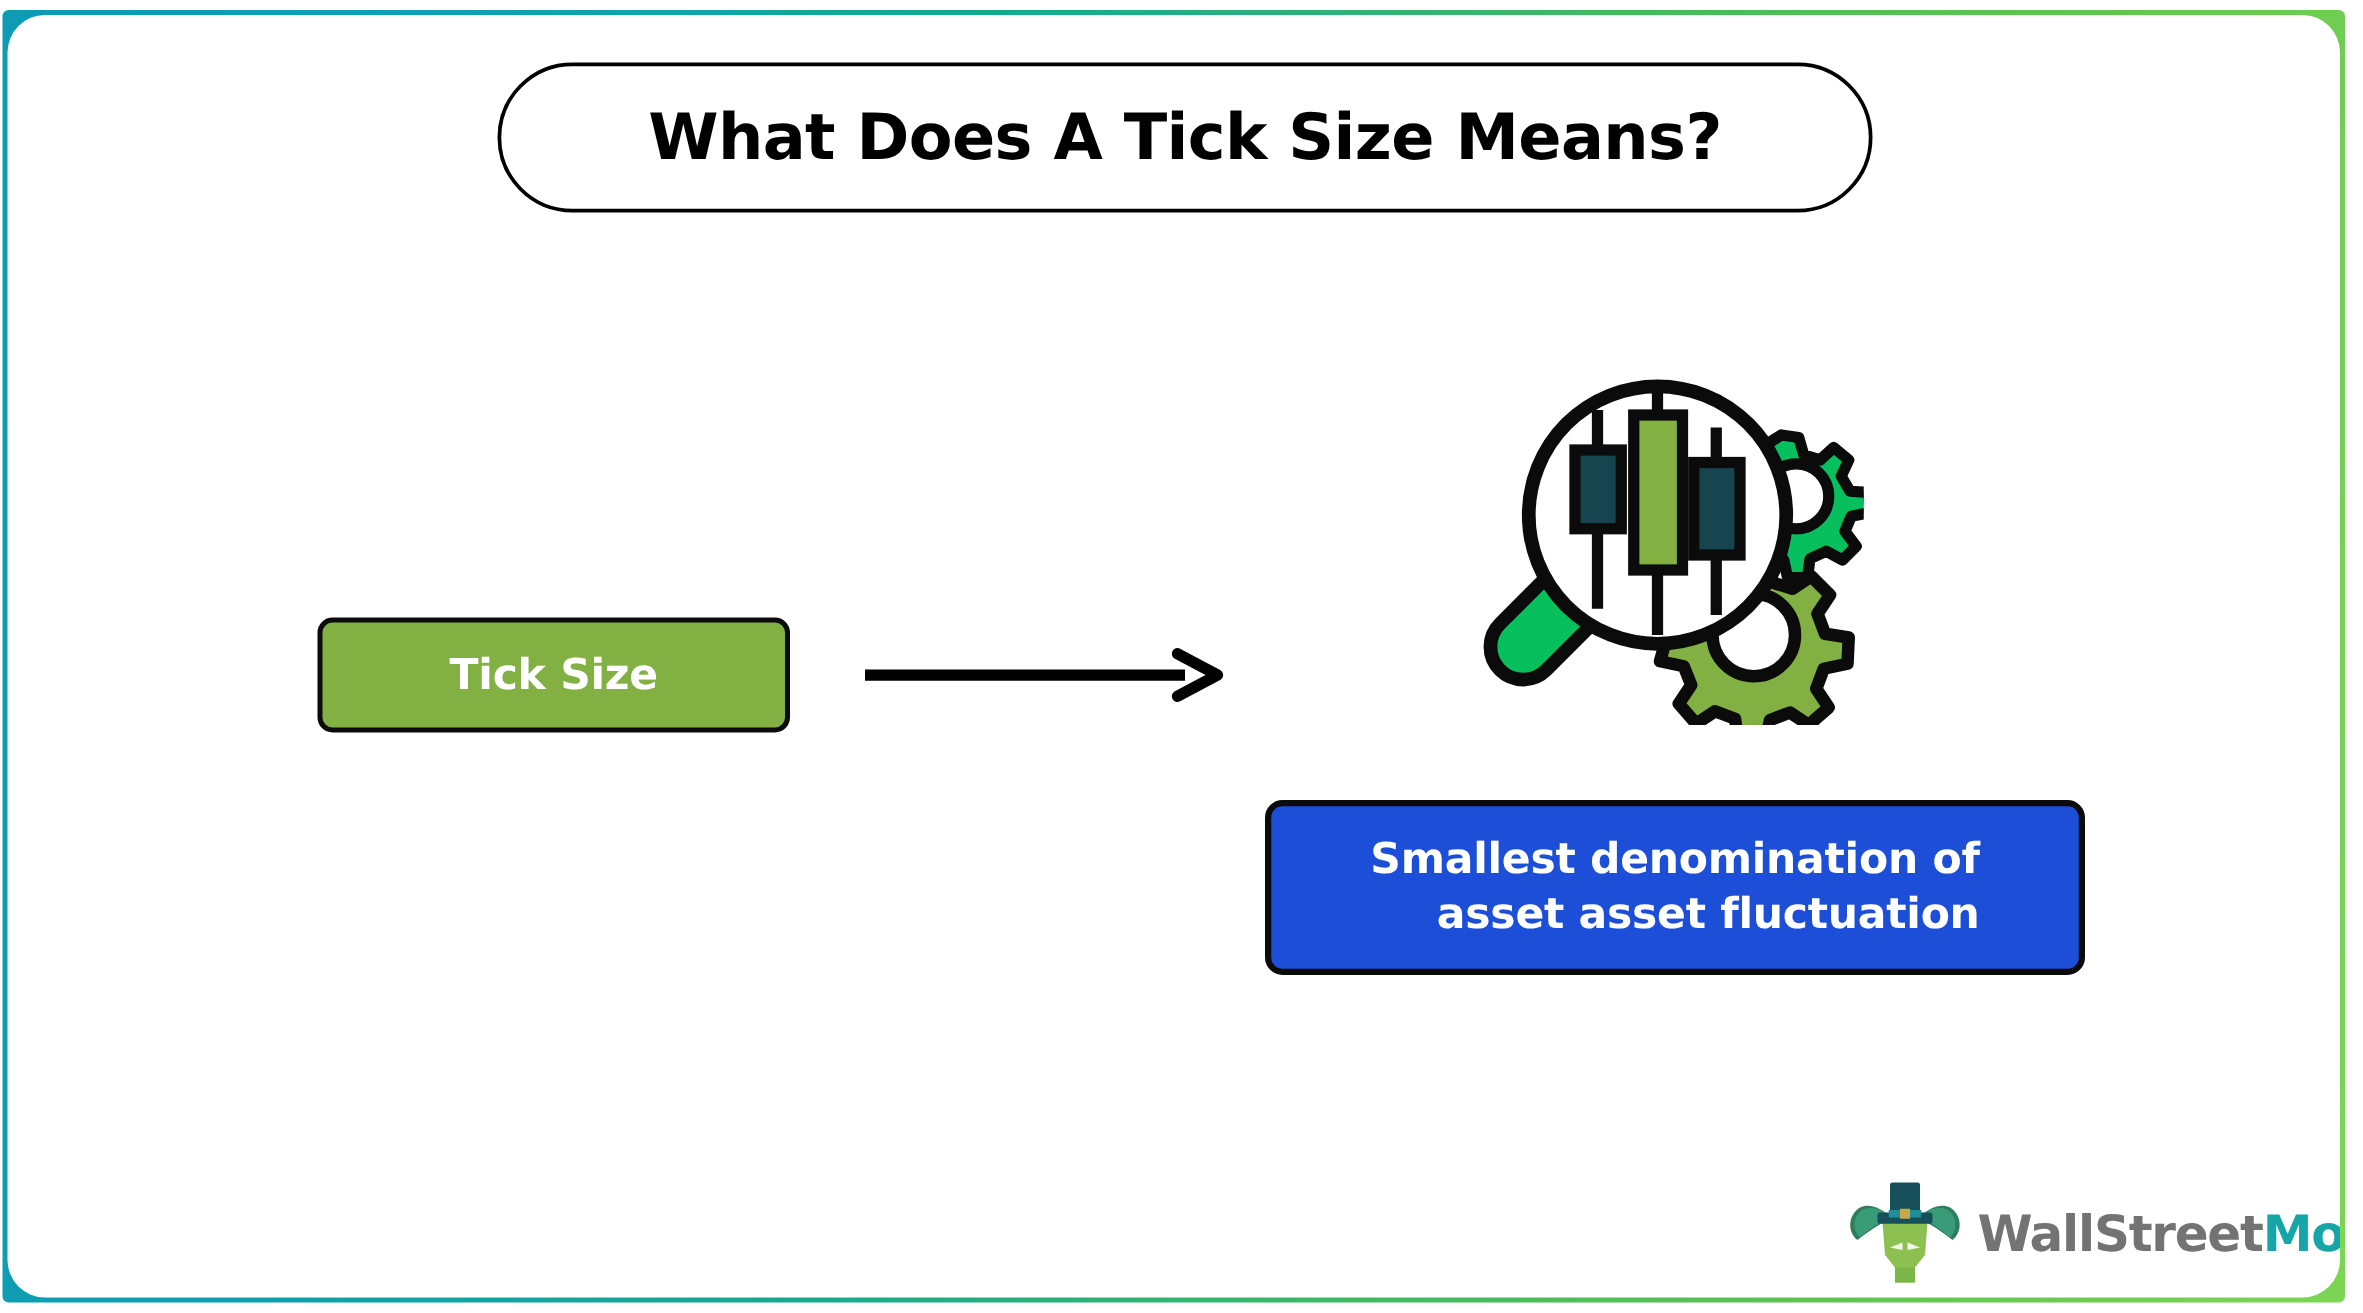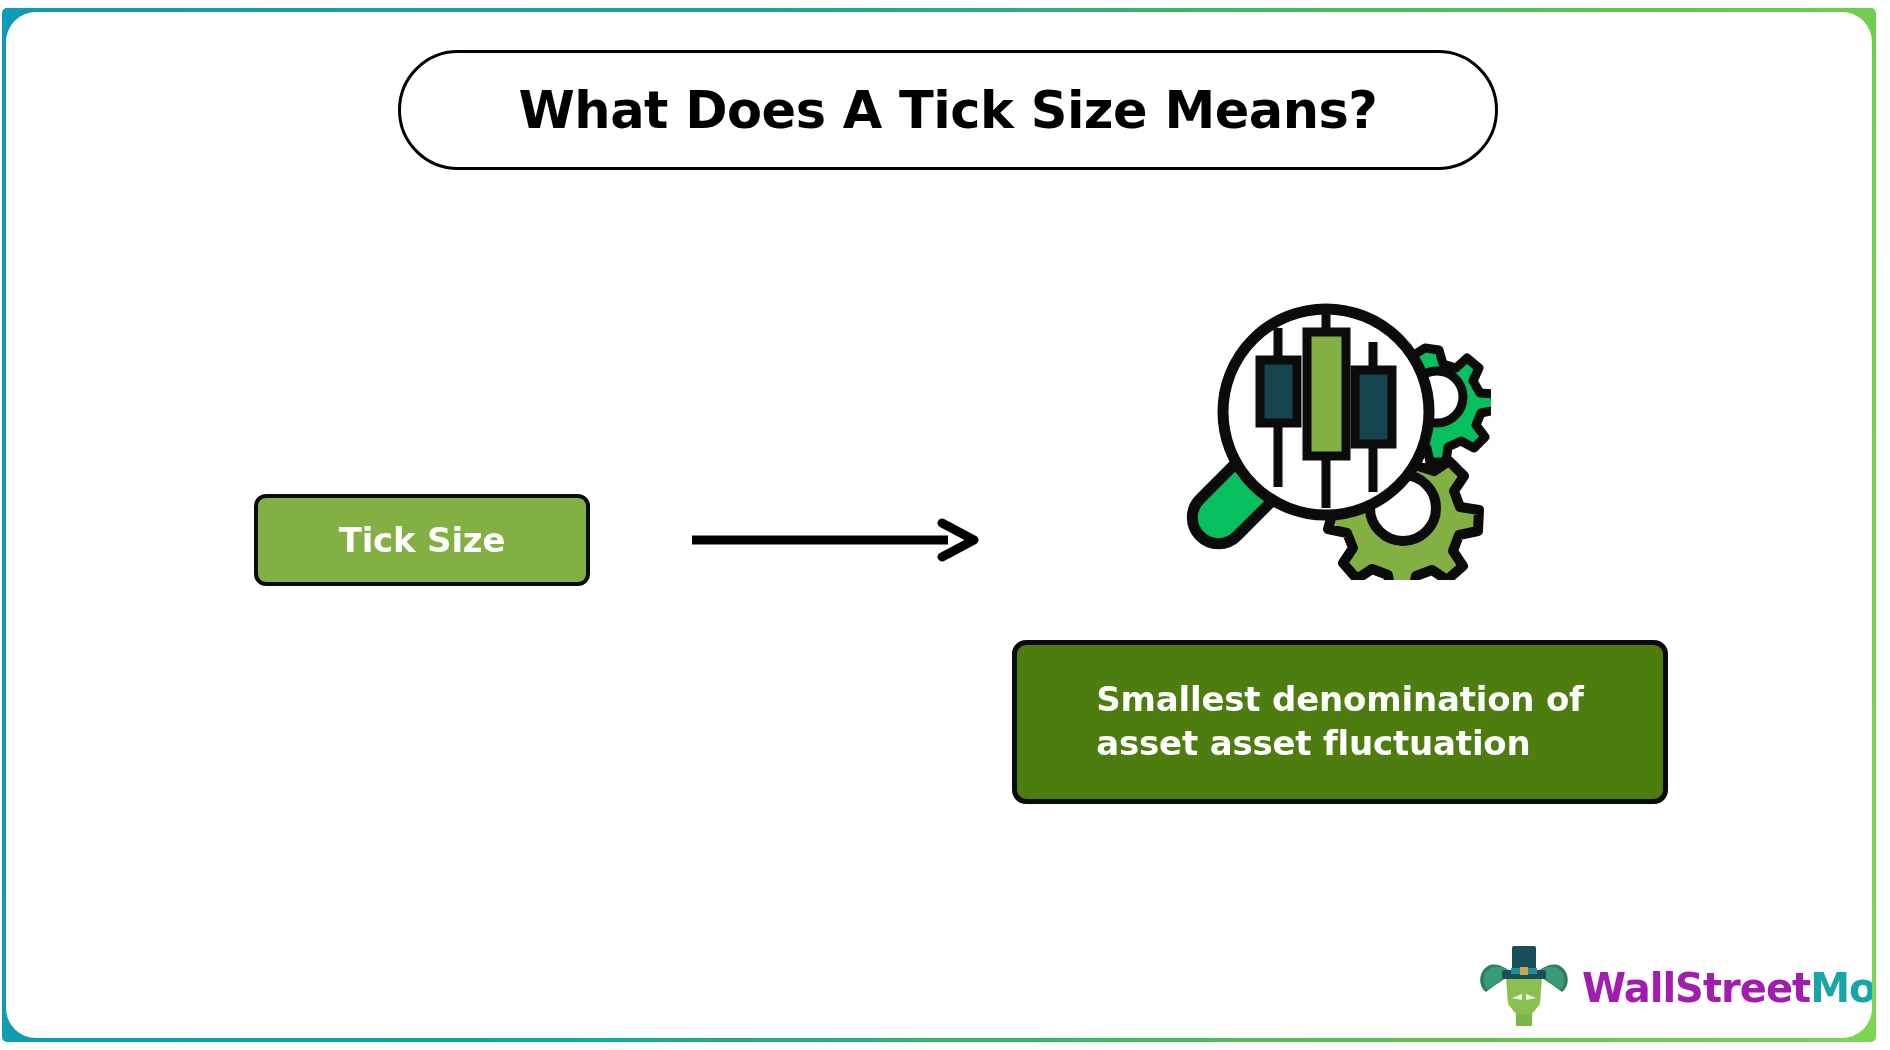--- a/index.html
+++ b/index.html
@@ -60,21 +60,21 @@
     letter-spacing: -0.5px;
     white-space: nowrap;
     font-family: "DejaVu Sans", sans-serif;
   }
 
   
   .tick-box {
     position: absolute;
     left: 248px;
     top: 482px;
-    width: 336px;
+    width: 378px;
     height: 92px;
     background: #82b043;
     border: 4px solid #0b0b0b;
     border-radius: 12px;
     display: flex;
     align-items: center;
     justify-content: center;
   }
   .tick-box-text {
     font-size: 34px;
@@ -92,28 +92,28 @@
     width: 290px;
     height: 46px;
   }
 
   
   .result-box {
     position: absolute;
     left: 1006px;
     top: 628px;
     width: 656px;
-    height: 164px;
-    background: #4d7c0f;
+    height: 140px;
+    background: #1d4ed8;
     border: 5px solid #0b0b0b;
     border-radius: 14px;
     display: flex;
     align-items: center;
     justify-content: center;
-    text-align: left;
+    text-align: right;
   }
   .result-box-text {
     font-size: 34px;
     font-weight: 700;
     color: #ffffff;
     line-height: 1.28;
     font-family: "DejaVu Sans", sans-serif;
     letter-spacing: -0.2px;
     padding: 0 22px;
   }
@@ -139,21 +139,21 @@
   }
   .logo-mark { width: 96px; height: 92px; flex: 0 0 auto; }
   .logo-word {
     font-size: 40px;
     font-weight: 700;
     font-family: "DejaVu Sans", sans-serif;
     letter-spacing: -1px;
     margin-left: 10px;
     white-space: nowrap;
   }
-  .logo-word .w1 { color: #a21caf; }
+  .logo-word .w1 { color: #737373; }
   .logo-word .w2 { color: #17a6a8; }
 </style>
 </head>
 <body>
 
 <div id="infographic">
   <div class="frame">
     <div class="frame-inner">
 
       <div class="title-pill">

